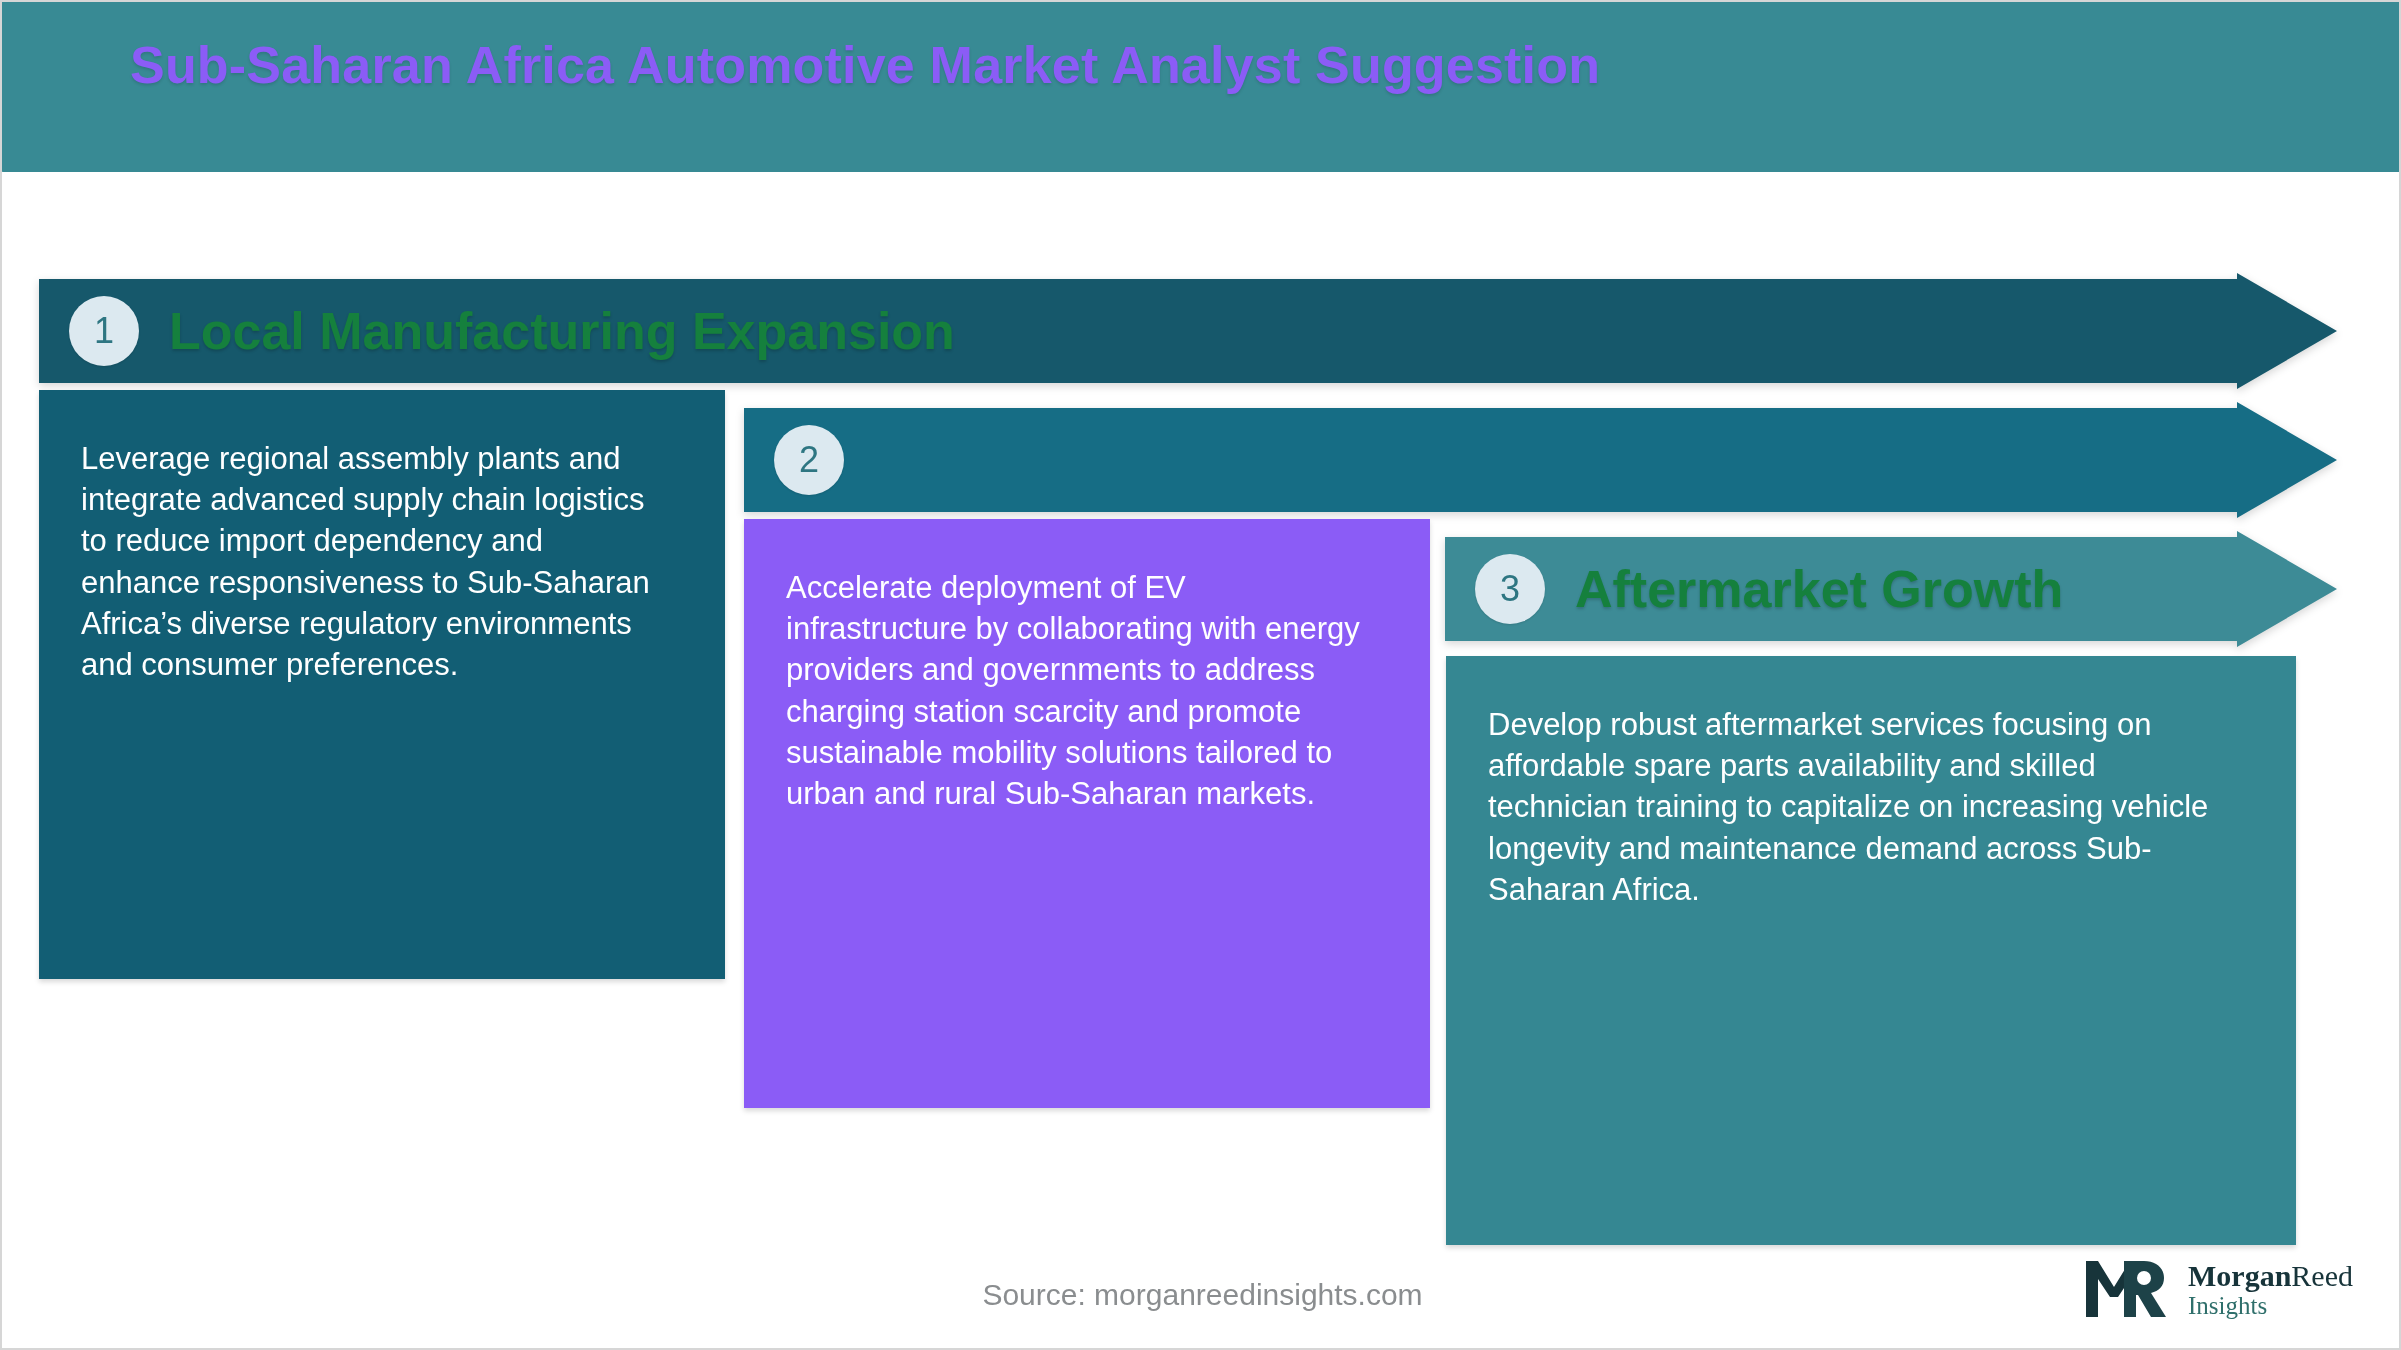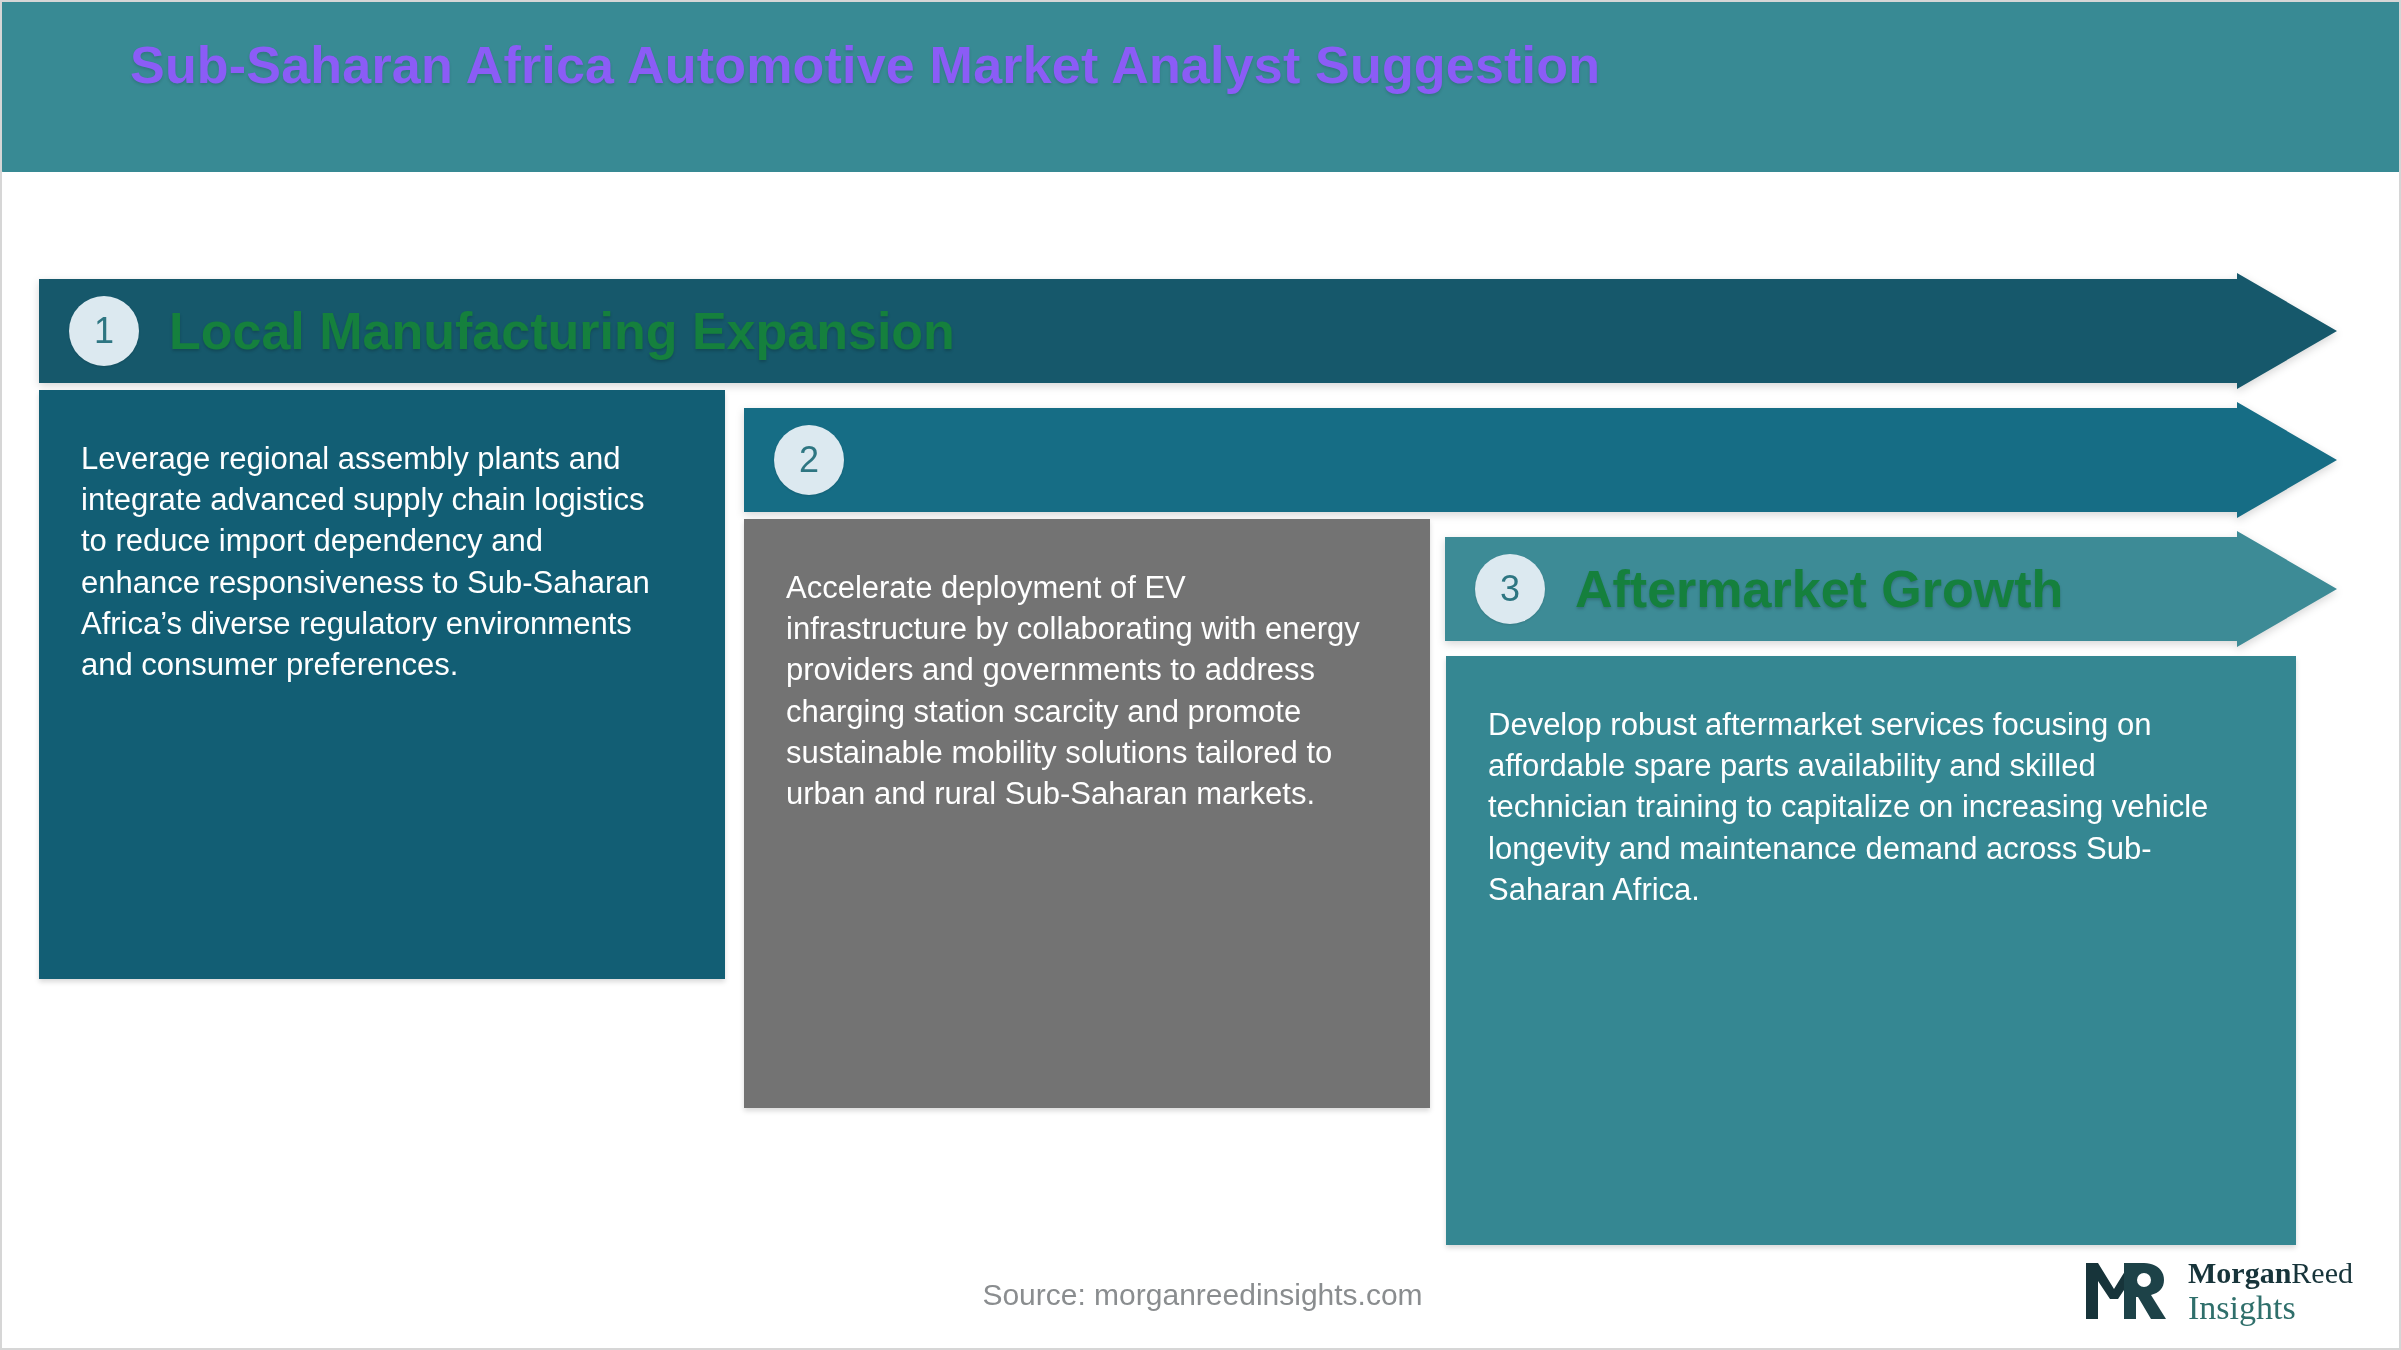--- a/index.html
+++ b/index.html
@@ -91,21 +91,21 @@
     padding:48px 56px 40px 42px;
     box-shadow:0 3px 5px rgba(0,0,0,.15);
   }
   .body-text {
     font-size:31px;
     line-height:1.33;
     color:#ffffff;
     font-weight:400;
   }
   #panel-1 { left:37px;   top:388px; width:686px; height:589px; background:#125e74; }
-  #panel-2 { left:742px;  top:517px; width:686px; height:589px; background:#737373; }
+  #panel-2 { left:742px;  top:517px; width:686px; height:589px; background:#8b5cf6; }
   #panel-3 { left:1444px; top:654px; width:850px; height:589px; background:#358792; }
 
   
   #source-note {
     position:absolute;
     left:0; top:1276px;
     width:2401px;
     text-align:center;
     font-size:30px;
     color:#8a8d8f;
@@ -117,21 +117,21 @@
     align-items:center;
     gap:20px;
   }
   #logo-mark { flex:0 0 auto; }
   #logo-words { line-height:1; }
   .logo-l1 { font-family:"Liberation Serif", serif; font-size:30px; line-height:1.05; }
   .logo-l1 .w1 { font-weight:bold; color:#17343a; }
   .logo-l1 .w2 { font-weight:normal; color:#17343a; }
   .logo-l2 {
     font-family:"Liberation Serif", serif;
-    font-size:34px; line-height:1.12;
+    font-size:25px; line-height:1.12;
     color:#2f6f6b;
   }
 </style>
 </head>
 <body>
 
 <div id="page">
 
   <div id="header-bar"></div>
   <div id="page-title">Sub-Saharan Africa Automotive Market Analyst Suggestion</div>

